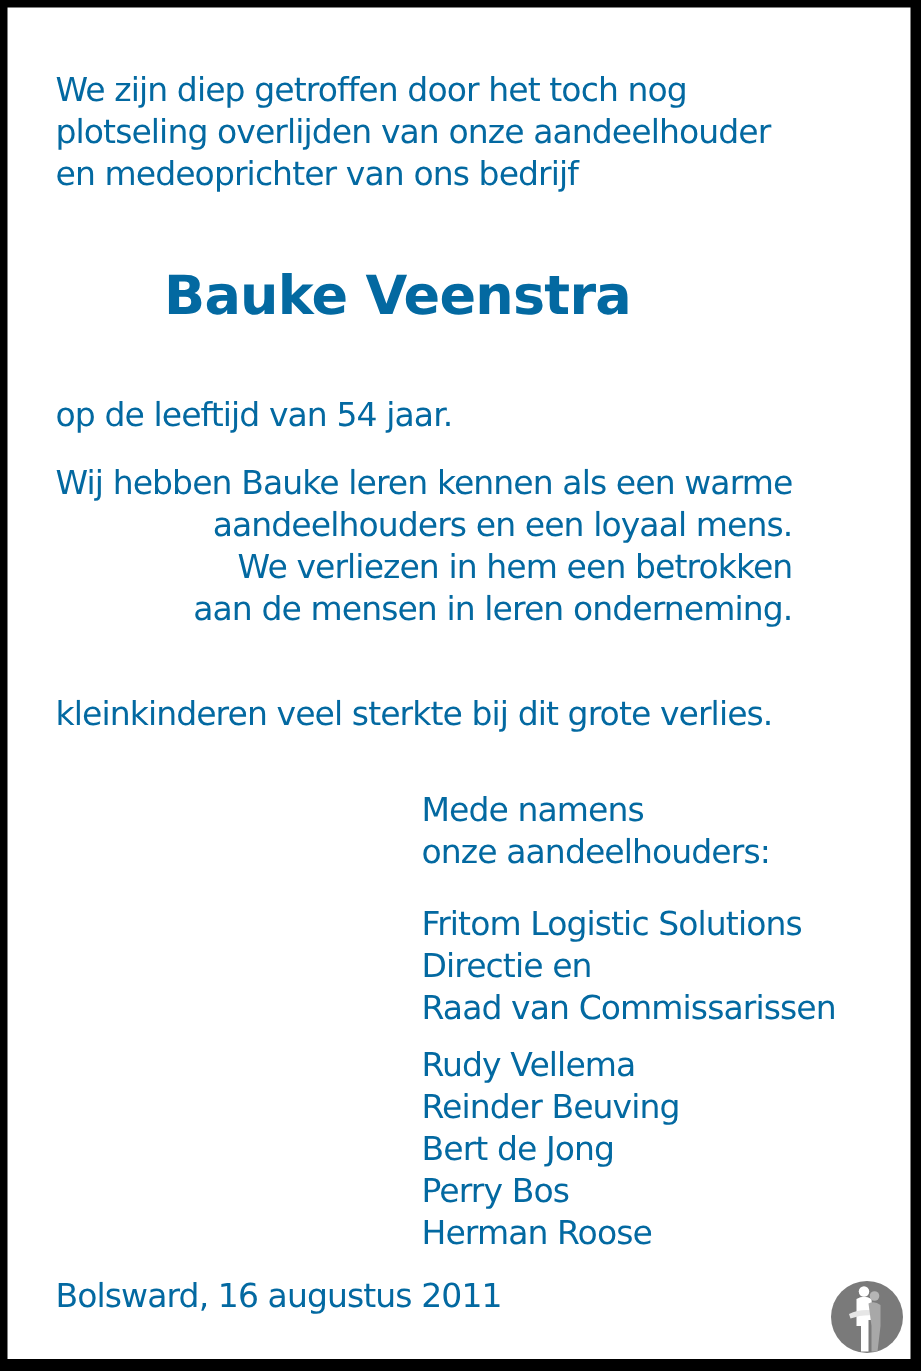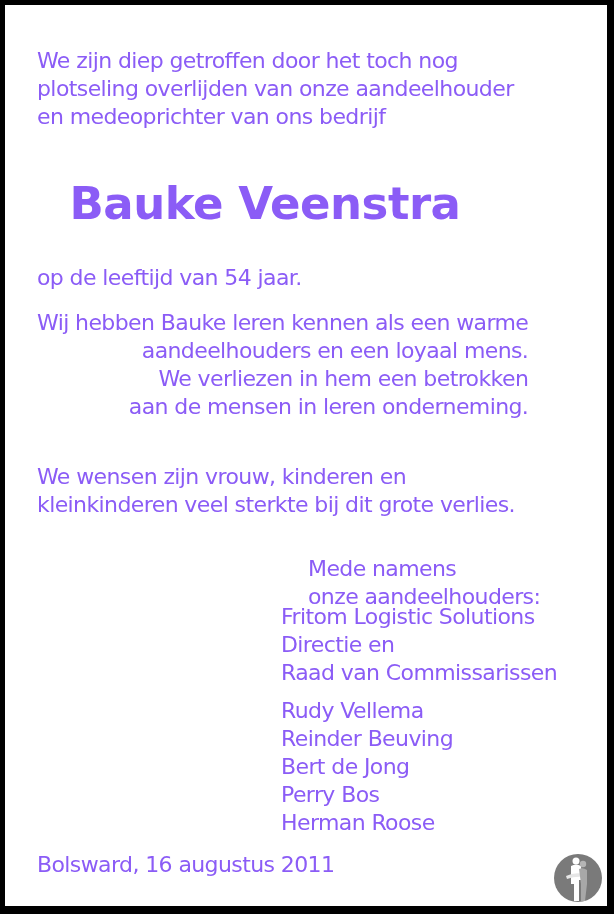--- a/index.html
+++ b/index.html
@@ -1,29 +1,29 @@
 <!DOCTYPE html>
 <html><head>
   <meta charset="utf-8">
   <style>
     html, body { margin: 0; padding: 0; background: #000; }
     body { width: 614px; height: 914px; position: relative; overflow: hidden; }
     .card {
       position: absolute; left: 5px; top: 5px; width: 602px; height: 901px;
-      background: #fff; color: #8b5cf6;
+      background: #fff; color: #0369a1;
       font-family: "DejaVu Sans", sans-serif;
     }
     .txt { position: absolute; left: 32px; font-size: 22px; line-height: 28px; letter-spacing: -0.6px; white-space: nowrap; }
     .intro { top: 42px; }
-    .name { position: absolute; left: 0; width: 520px; top: 172px; text-align: center; font-weight: bold; font-size: 45px; letter-spacing: -0.5px; }
+    .name { position: absolute; left: 0; width: 520px; top: 172px; text-align: center; font-weight: bold; font-size: 36px; letter-spacing: -0.5px; }
     .age { top: 259px; }
     .p1 { top: 304px; text-align: right; }
     .p2 { top: 458px; }
     .sig { position: absolute; left: 276px; font-size: 22px; line-height: 28px; letter-spacing: -0.6px; white-space: nowrap; }
-    .s1 { top: 550px; margin-left: 27px; }
+    .s1 { top: 522px; }
     .s2 { top: 598px; }
     .s3 { top: 692px; }
     .date { top: 846px; }
     .line { display: block; }
     .logo { position: absolute; left: 549px; top: 849px; width: 48px; height: 48px; }
   </style>
 </head>
 <body>
 
 <div class="card">
@@ -38,21 +38,20 @@
   <div class="txt age">op de leeftijd van 54 jaar.</div>
 
   <div class="txt p1">
     <span class="line">Wij hebben Bauke leren kennen als een warme</span>
     <span class="line">aandeelhouders en een loyaal mens.</span>
     <span class="line">We verliezen in hem een betrokken</span>
     <span class="line">aan de mensen in leren onderneming.</span>
   </div>
 
   <div class="txt p2">
-    <span class="line">We wensen zijn vrouw, kinderen en</span>
     <span class="line">kleinkinderen veel sterkte bij dit grote verlies.</span>
   </div>
 
   <div class="sig s1">
     <span class="line">Mede namens</span>
     <span class="line">onze aandeelhouders:</span>
   </div>
 
   <div class="sig s3">
     <span class="line">Rudy Vellema</span>

